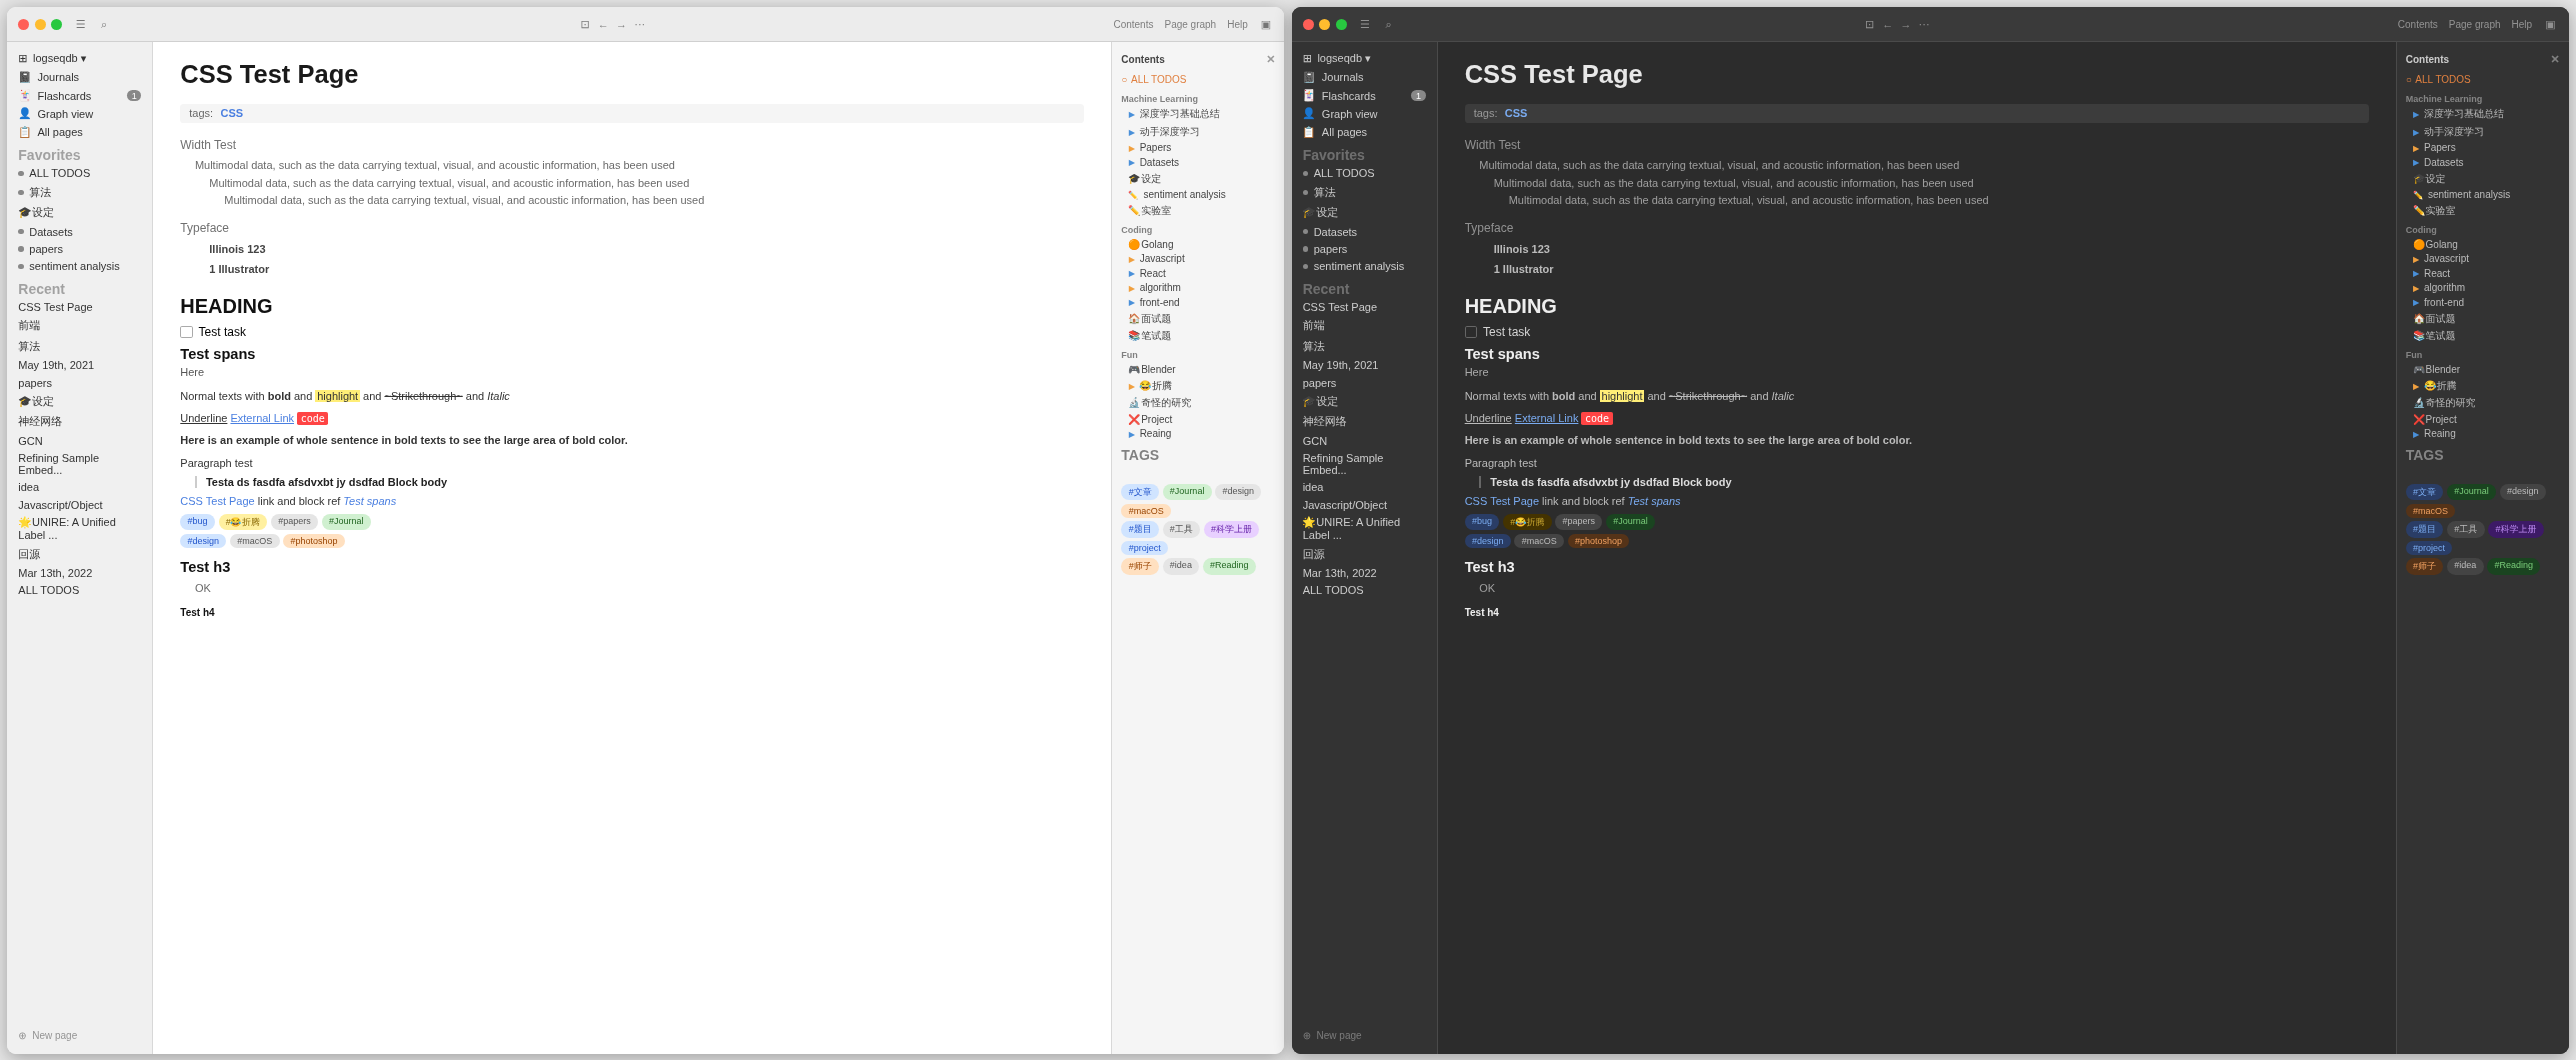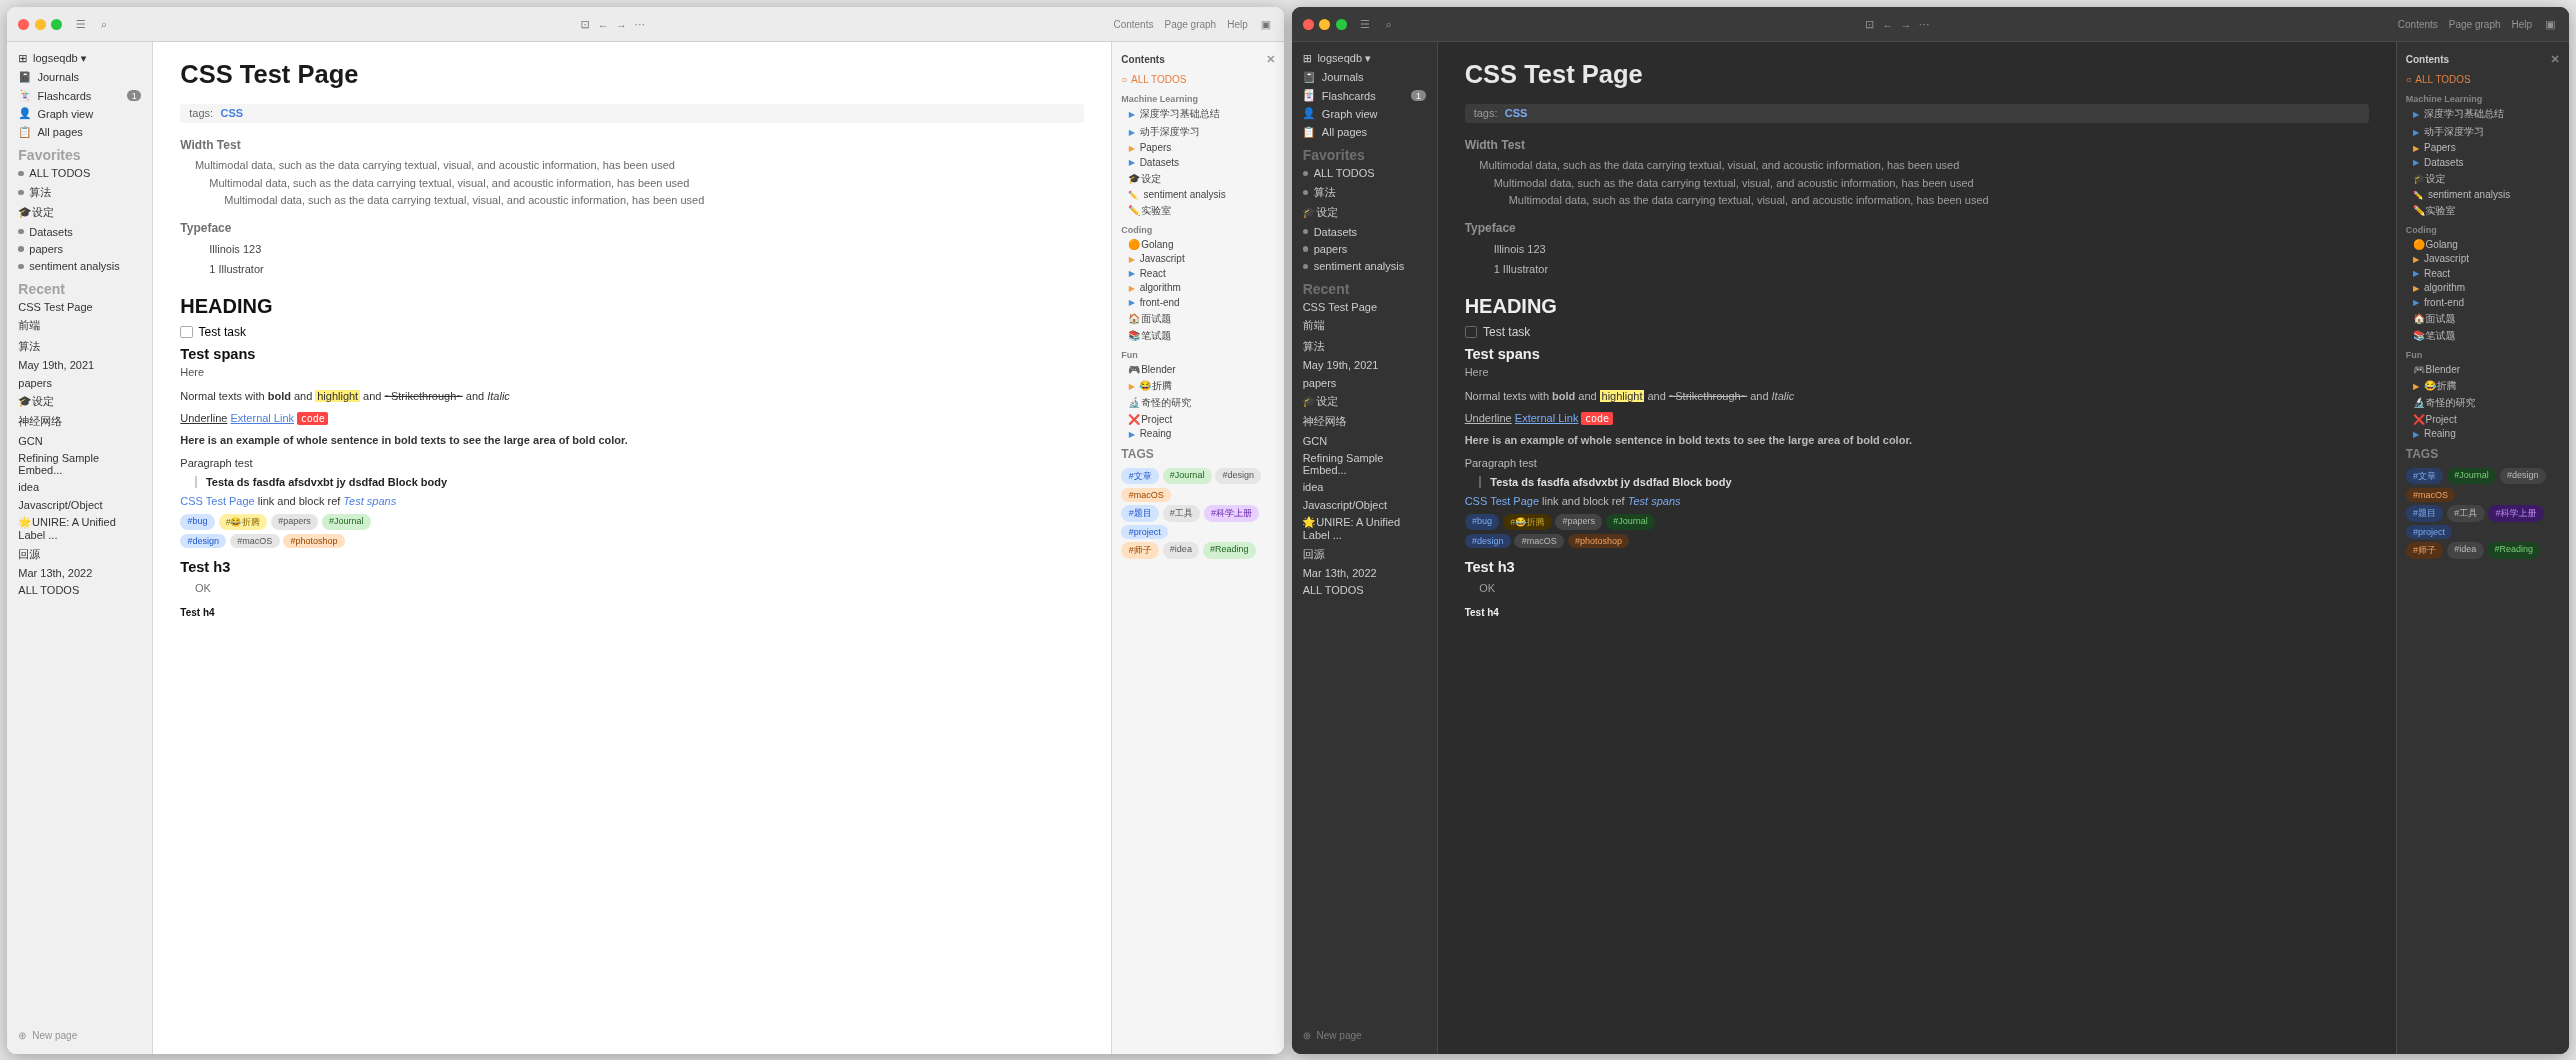--- a/index.html
+++ b/index.html
@@ -162,21 +162,21 @@
       font-size: 11px;
     }
     .window.dark .tags-row { background: #3c3c3c; }
 
     .tags-label { opacity: 0.6; }
     .tag-value { color: #4a7fe0; font-weight: 700; }
     .window.dark .tag-value { color: #7aabf0; }
 
     .section-title {
       font-size: 12px;
-      font-weight: 700;
+      font-weight: 400;
       margin: 11px 0 5.5px;
       opacity: 0.7;
     }
     .window.light .section-title { color: #333; }
     .window.dark .section-title { color: #bbb; }
 
     .content-line {
       font-size: 11px;
       line-height: 1.6;
       margin-left: 14.6px;
@@ -359,21 +359,21 @@
       cursor: pointer;
       display: flex;
       align-items: center;
       gap: 4.6px;
     }
     .window.light .contents-item { color: #444; }
     .window.dark .contents-item { color: #bbb; }
 
     .contents-tags-section { padding: 5.5px 9px 1.8px; }
     .contents-tags-label {
-      font-size: 12px; font-weight: 700; opacity: 0.6; margin-bottom: 7px;
+      font-size: 14px; font-weight: 700; opacity: 0.6; margin-bottom: 21px;
     }
     .window.light .contents-tags-label { color: #333; }
     .window.dark .contents-tags-label { color: #bbb; }
 
     .new-page-footer {
       padding: 5.5px 11px;
       font-size: 10px;
       opacity: 0.6;
       cursor: pointer;
       display: flex;
@@ -385,20 +385,21 @@
     .window.dark .new-page-footer { color: #aaa; }
 
     .sidebar-bottom {
       margin-top: auto;
     }
 
     .typeface-item {
       font-size: 11px;
       margin-left: 29px;
       line-height: 1.8;
+      font-weight: bold;
     }
     .window.light .typeface-item { color: #444; }
     .window.dark .typeface-item { color: #bbb; }
 
     .nav-arrows {
       display: flex;
       gap: 3.6px;
     }
 
     .titlebar-center {

